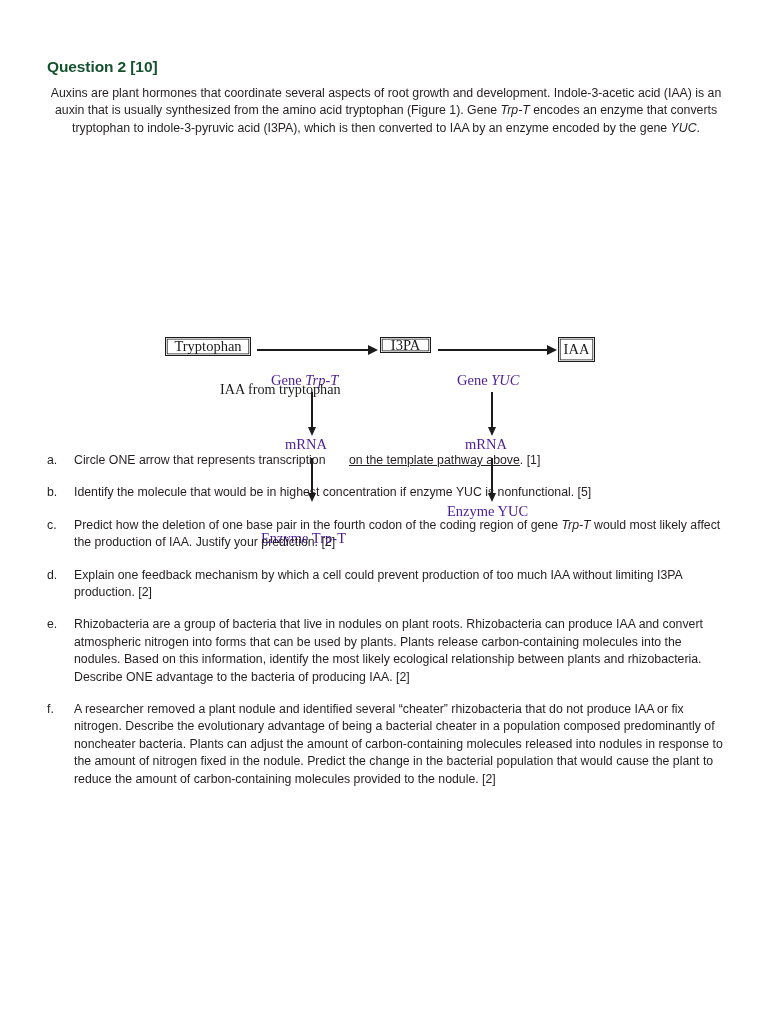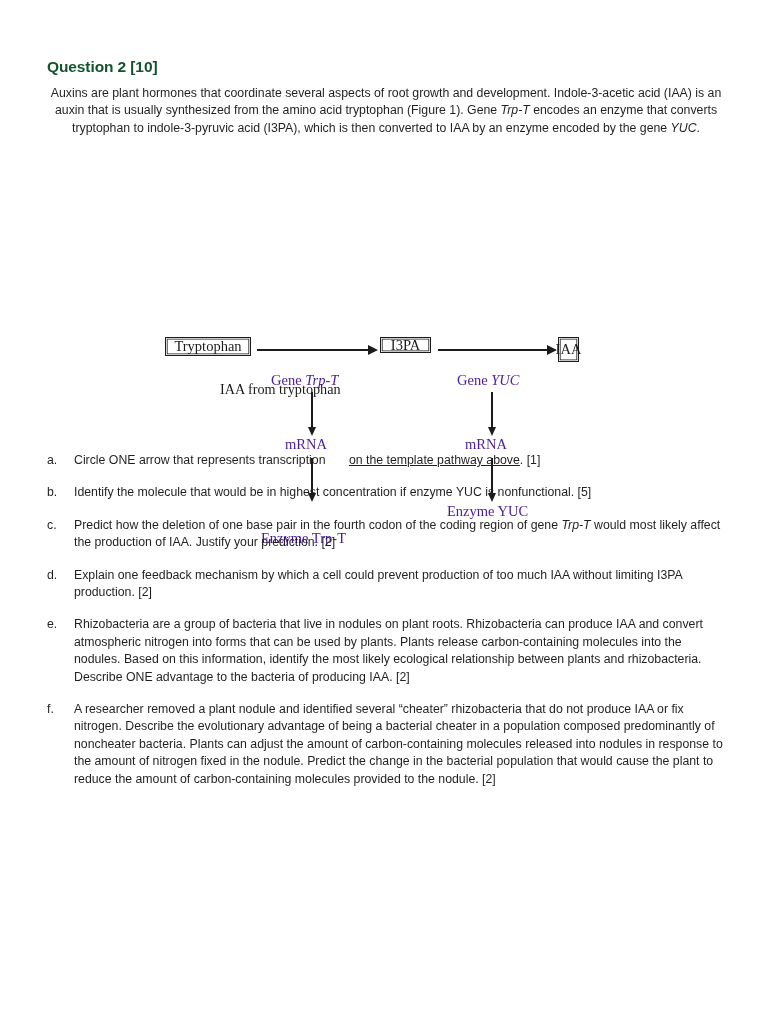--- a/index.html
+++ b/index.html
@@ -181,21 +181,21 @@
     <div class="fig-label" style="left:457px; top:192px;"><span>Gene </span><i>YUC</i></div>
     <div class="v-arrow" style="left:491px; top:212px; height:36px;"></div>
     <div class="fig-label" style="left:465px; top:256px;">mRNA</div>
     <div class="v-arrow" style="left:491px; top:278px; height:36px;"></div>
     <div class="fig-label" style="left:447px; top:323px;">Enzyme YUC</div>
 
     <div class="fig-box" style="left:165px; top:157px; width:86px; height:19px;">Tryptophan</div>
     <div class="h-arrow" style="left:257px; top:169px; width:112px;"></div>
     <div class="fig-box" style="left:380px; top:157px; width:51px; height:16px;">I3PA</div>
     <div class="h-arrow" style="left:438px; top:169px; width:110px;"></div>
-    <div class="fig-box" style="left:558px; top:157px; width:21px; height:25px;">IAA</div>
+    <div class="fig-box" style="left:558px; top:157px; width:37px; height:25px;">IAA</div>
 
     <div class="fig-caption">
       <span class="cap-line2">IAA from tryptophan</span>
     </div>
   </div>
 
   <div class="qlist">
     <div class="qitem">
       <span class="qmarker">a.</span>
       <span class="qtext"><b>Circle</b><span> ONE arrow that represents transcription </span><span class="u">on the template pathway above</span><span>. [1]</span></span>

